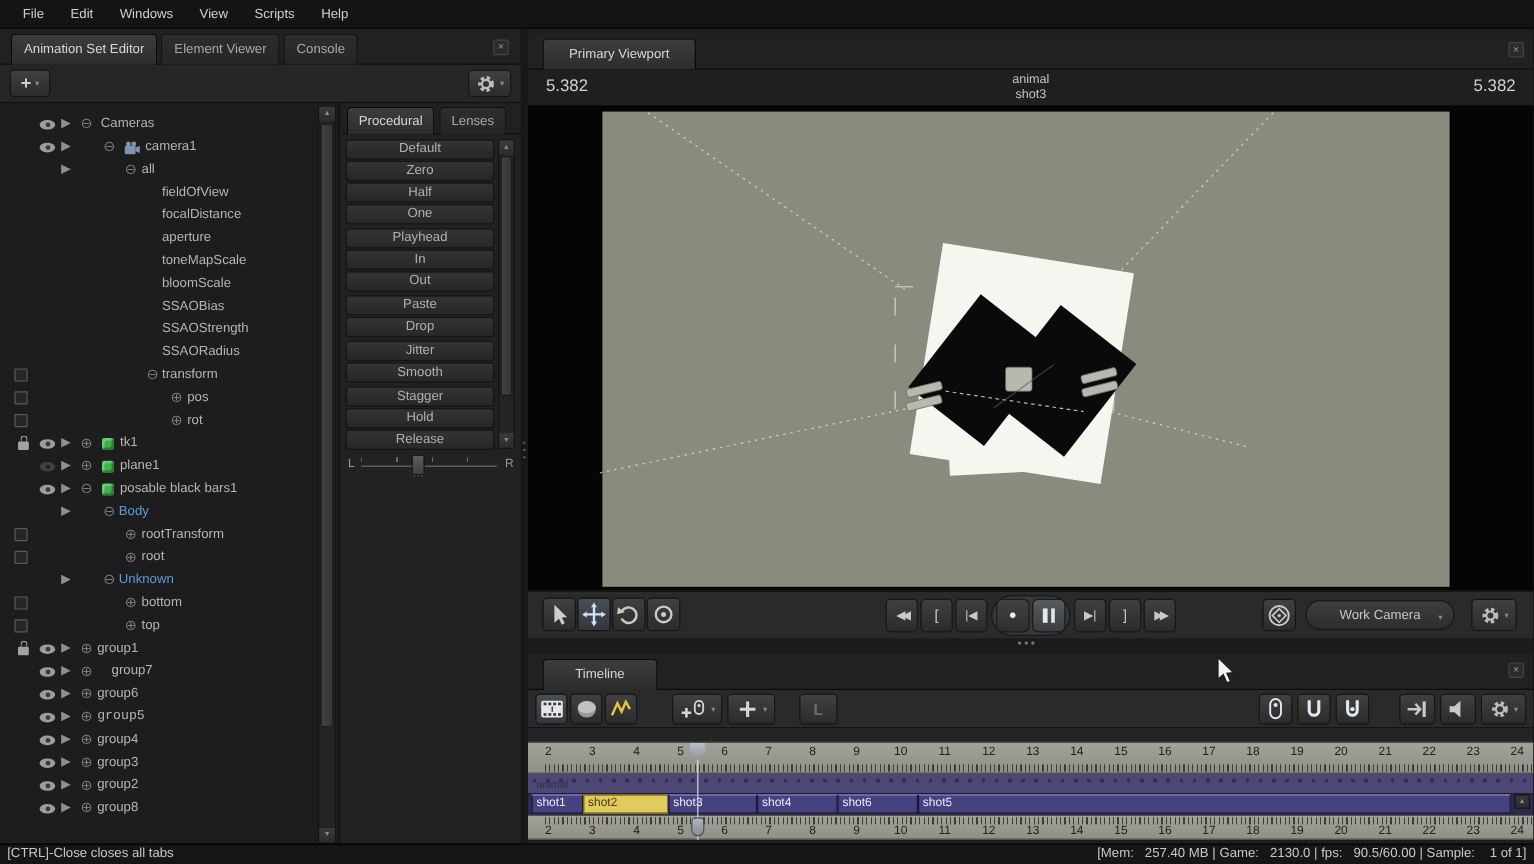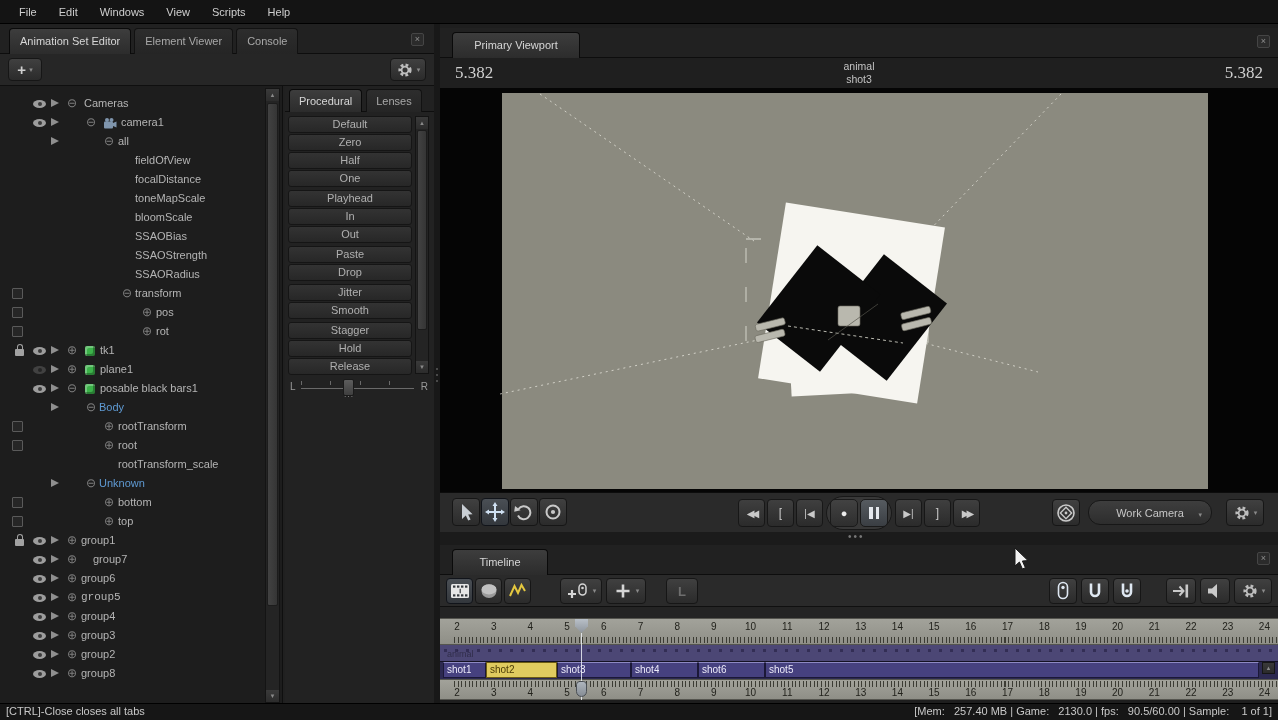--- a/index.html
+++ b/index.html
@@ -69,21 +69,21 @@
 
   
   #vsplit{position:absolute;left:434px;top:24px;width:6px;height:679px;background:#181818;}
   #vsplit span{position:absolute;left:2px;width:2px;height:2px;border-radius:50%;background:#5a5a5a;}
   #hsplit-dots{position:absolute;font-size:10px;color:#777;letter-spacing:2px;}
 
   
   #right{position:absolute;left:440px;top:24px;width:838px;height:679px;background:#1e1e1e;}
   #vp-tabbar{top:4px;height:30px;}
   #vp-info{position:absolute;left:0;top:34px;width:100%;height:30px;background:#1f1f1f;}
-  .vp-time{position:absolute;top:5px;font-size:17px;color:#cfcfcf;font-family:Liberation Serif, serif;}
+  .vp-time{position:absolute;top:5px;font-size:14px;color:#cfcfcf;font-family:Liberation Sans, sans-serif;}
   #vp-center{position:absolute;left:0;right:0;top:2px;text-align:center;font-size:10.5px;line-height:13px;color:#c2c2c2;}
   #vp-scene{position:absolute;left:0;top:64px;width:838px;height:404px;background:#000;}
 
   
   #vp-controls{position:absolute;left:0;top:468px;width:100%;height:40px;background:#2a2a2a;border-top:1px solid #0c0c0c;}
   .toolbtn{width:28px;height:28px;top:5px;}
   .toolbtn.active{background:linear-gradient(#4a4f55,#33373c);border-color:#11141a;}
   #transport{position:absolute;left:50%;top:3px;transform:translateX(-50%);display:flex;align-items:center;}
   .tr-btn{position:relative;width:27px;height:28px;background:linear-gradient(#3f3f3f,#2b2b2b);border:1px solid #171717;
           border-radius:4px;margin:0 1px;color:#c9c9c9;font-size:10px;display:flex;align-items:center;justify-content:center;}
@@ -201,20 +201,23 @@
           <span class="exp" style="left: 104px;">⊖</span>
           <span class="lbl" style="left: 118px;">all</span>
         </div>
         <div class="tree-row">
           <span class="lbl" style="left: 135px;">fieldOfView</span>
         </div>
         <div class="tree-row">
           <span class="lbl" style="left: 135px;">focalDistance</span>
         </div>
         <div class="tree-row">
+          <span class="lbl" style="left: 135px;">aperture</span>
+        </div>
+        <div class="tree-row">
           <span class="lbl" style="left: 135px;">toneMapScale</span>
         </div>
         <div class="tree-row">
           <span class="lbl" style="left: 135px;">bloomScale</span>
         </div>
         <div class="tree-row">
           <span class="lbl" style="left: 135px;">SSAOBias</span>
         </div>
         <div class="tree-row">
           <span class="lbl" style="left: 135px;">SSAOStrength</span>
@@ -266,23 +269,20 @@
         </div>
         <div class="tree-row">
           <span class="cb" style="left: 12px;"></span>
           <span class="exp" style="left: 104px;">⊕</span>
           <span class="lbl" style="left: 118px;">rootTransform</span>
         </div>
         <div class="tree-row">
           <span class="cb" style="left: 12px;"></span>
           <span class="exp" style="left: 104px;">⊕</span>
           <span class="lbl" style="left: 118px;">root</span>
-        </div>
-        <div class="tree-row">
-          <span class="lbl" style="left: 118px;">rootTransform_scale</span>
         </div>
         <div class="tree-row">
           <span class="tri" style="left: 51px;"></span>
           <span class="exp" style="left: 86px;">⊖</span>
           <span class="lbl blue" style="left: 99px;">Unknown</span>
         </div>
         <div class="tree-row">
           <span class="cb" style="left: 12px;"></span>
           <span class="exp" style="left: 104px;">⊕</span>
           <span class="lbl" style="left: 118px;">bottom</span>

